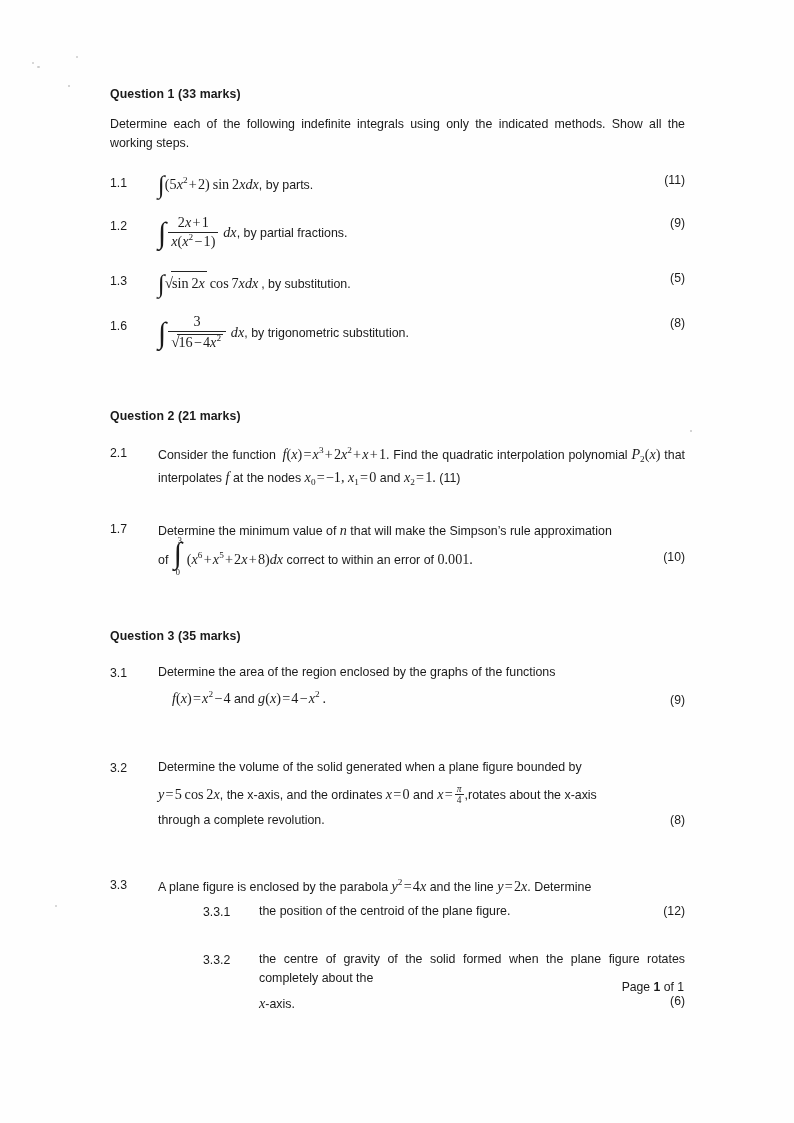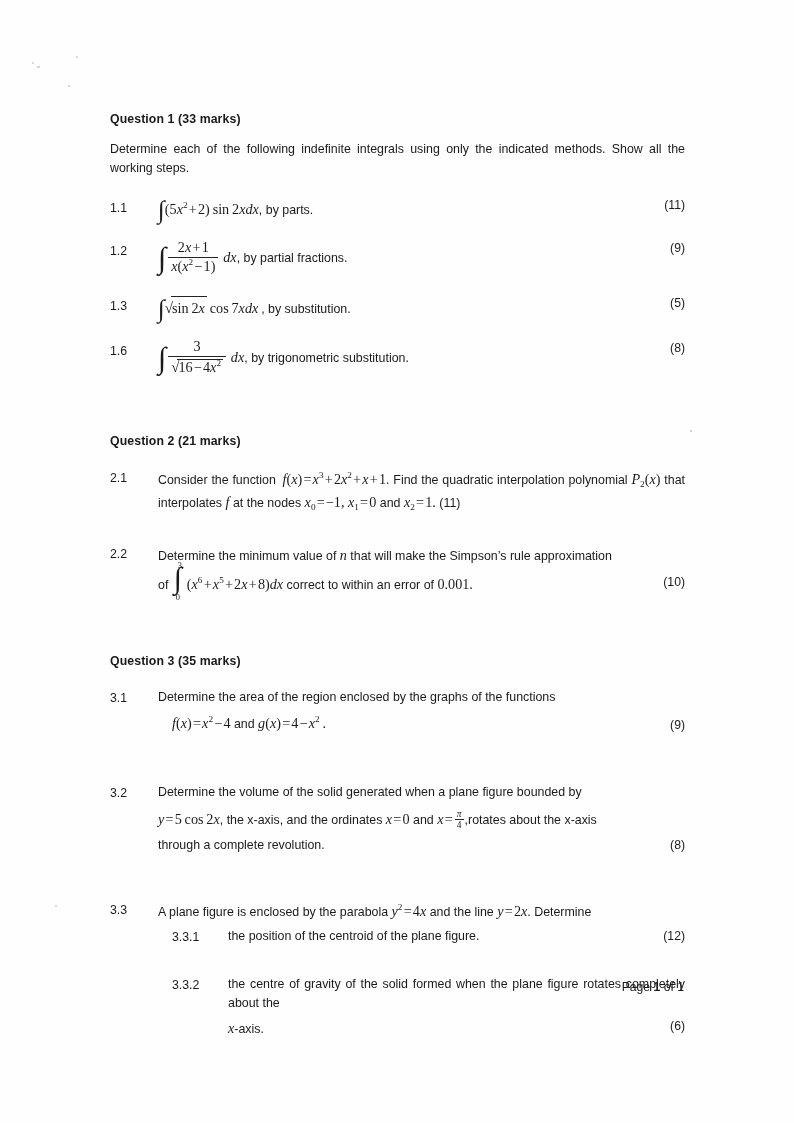--- a/index.html
+++ b/index.html
@@ -12,21 +12,21 @@
     width: 794px;
     height: 1123px;
     background: #fefefe;
     font-family: "Liberation Sans", sans-serif;
     color: #1a1a1a;
     overflow: hidden;
   }
   .content {
     position: absolute;
     left: 110px;
-    top: 112px;
+    top: 87px;
     width: 575px;
   }
 
   
   .speckle {
     position: absolute;
     background: #b9b9b9;
     border-radius: 50%;
     opacity: .72;
   }
@@ -52,20 +52,21 @@
     align-items: flex-start;
   }
   .num {
     flex: 0 0 48px;
     font-size: 12.3px;
     line-height: 1.5;
     padding-top: 1px;
   }
   .num.sub {
     flex: 0 0 56px;
+    margin-left: 31px;
   }
   .body {
     flex: 1 1 auto;
     font-size: 12.4px;
     line-height: 1.58;
     position: relative;
   }
   .marks {
     flex: 0 0 auto;
     font-size: 12.2px;
@@ -303,21 +304,21 @@
         <span class="m"><span class="mi">x</span><sub class="sb">1</sub><span class="mn"> = 0</span></span>
         <span>and</span>
         <span class="m"><span class="mi">x</span><sub class="sb">2</sub><span class="mn"> = 1.</span></span>
         <span>(11)</span>
       </div>
     </div>
 
     <div class="gap-lg"></div>
 
     <div class="item">
-      <div class="num">2.2</div>
+      <div class="num">1.7</div>
       <div class="body">
         <div class="justify" style="display:block">
           <span>Determine the minimum value of</span>
           <span class="m mi">n</span>
           <span>that will make the Simpson’s rule approximation</span>
         </div>
         <div style="display:flex; align-items:flex-start; margin-top:7px;">
           <div style="flex:1 1 auto;">
             <span>of</span>
             <span class="m"><span class="defint"><span class="lim-top">3</span><span class="sign">∫</span><span class="lim-bot">0</span></span><span class="mn">(</span><span class="mi">x</span><sup class="exn">6</sup><span class="mn"> + </span><span class="mi">x</span><sup class="exn">5</sup><span class="mn"> + 2</span><span class="mi">x</span><span class="mn"> + 8)</span><span class="mi">dx</span></span>

